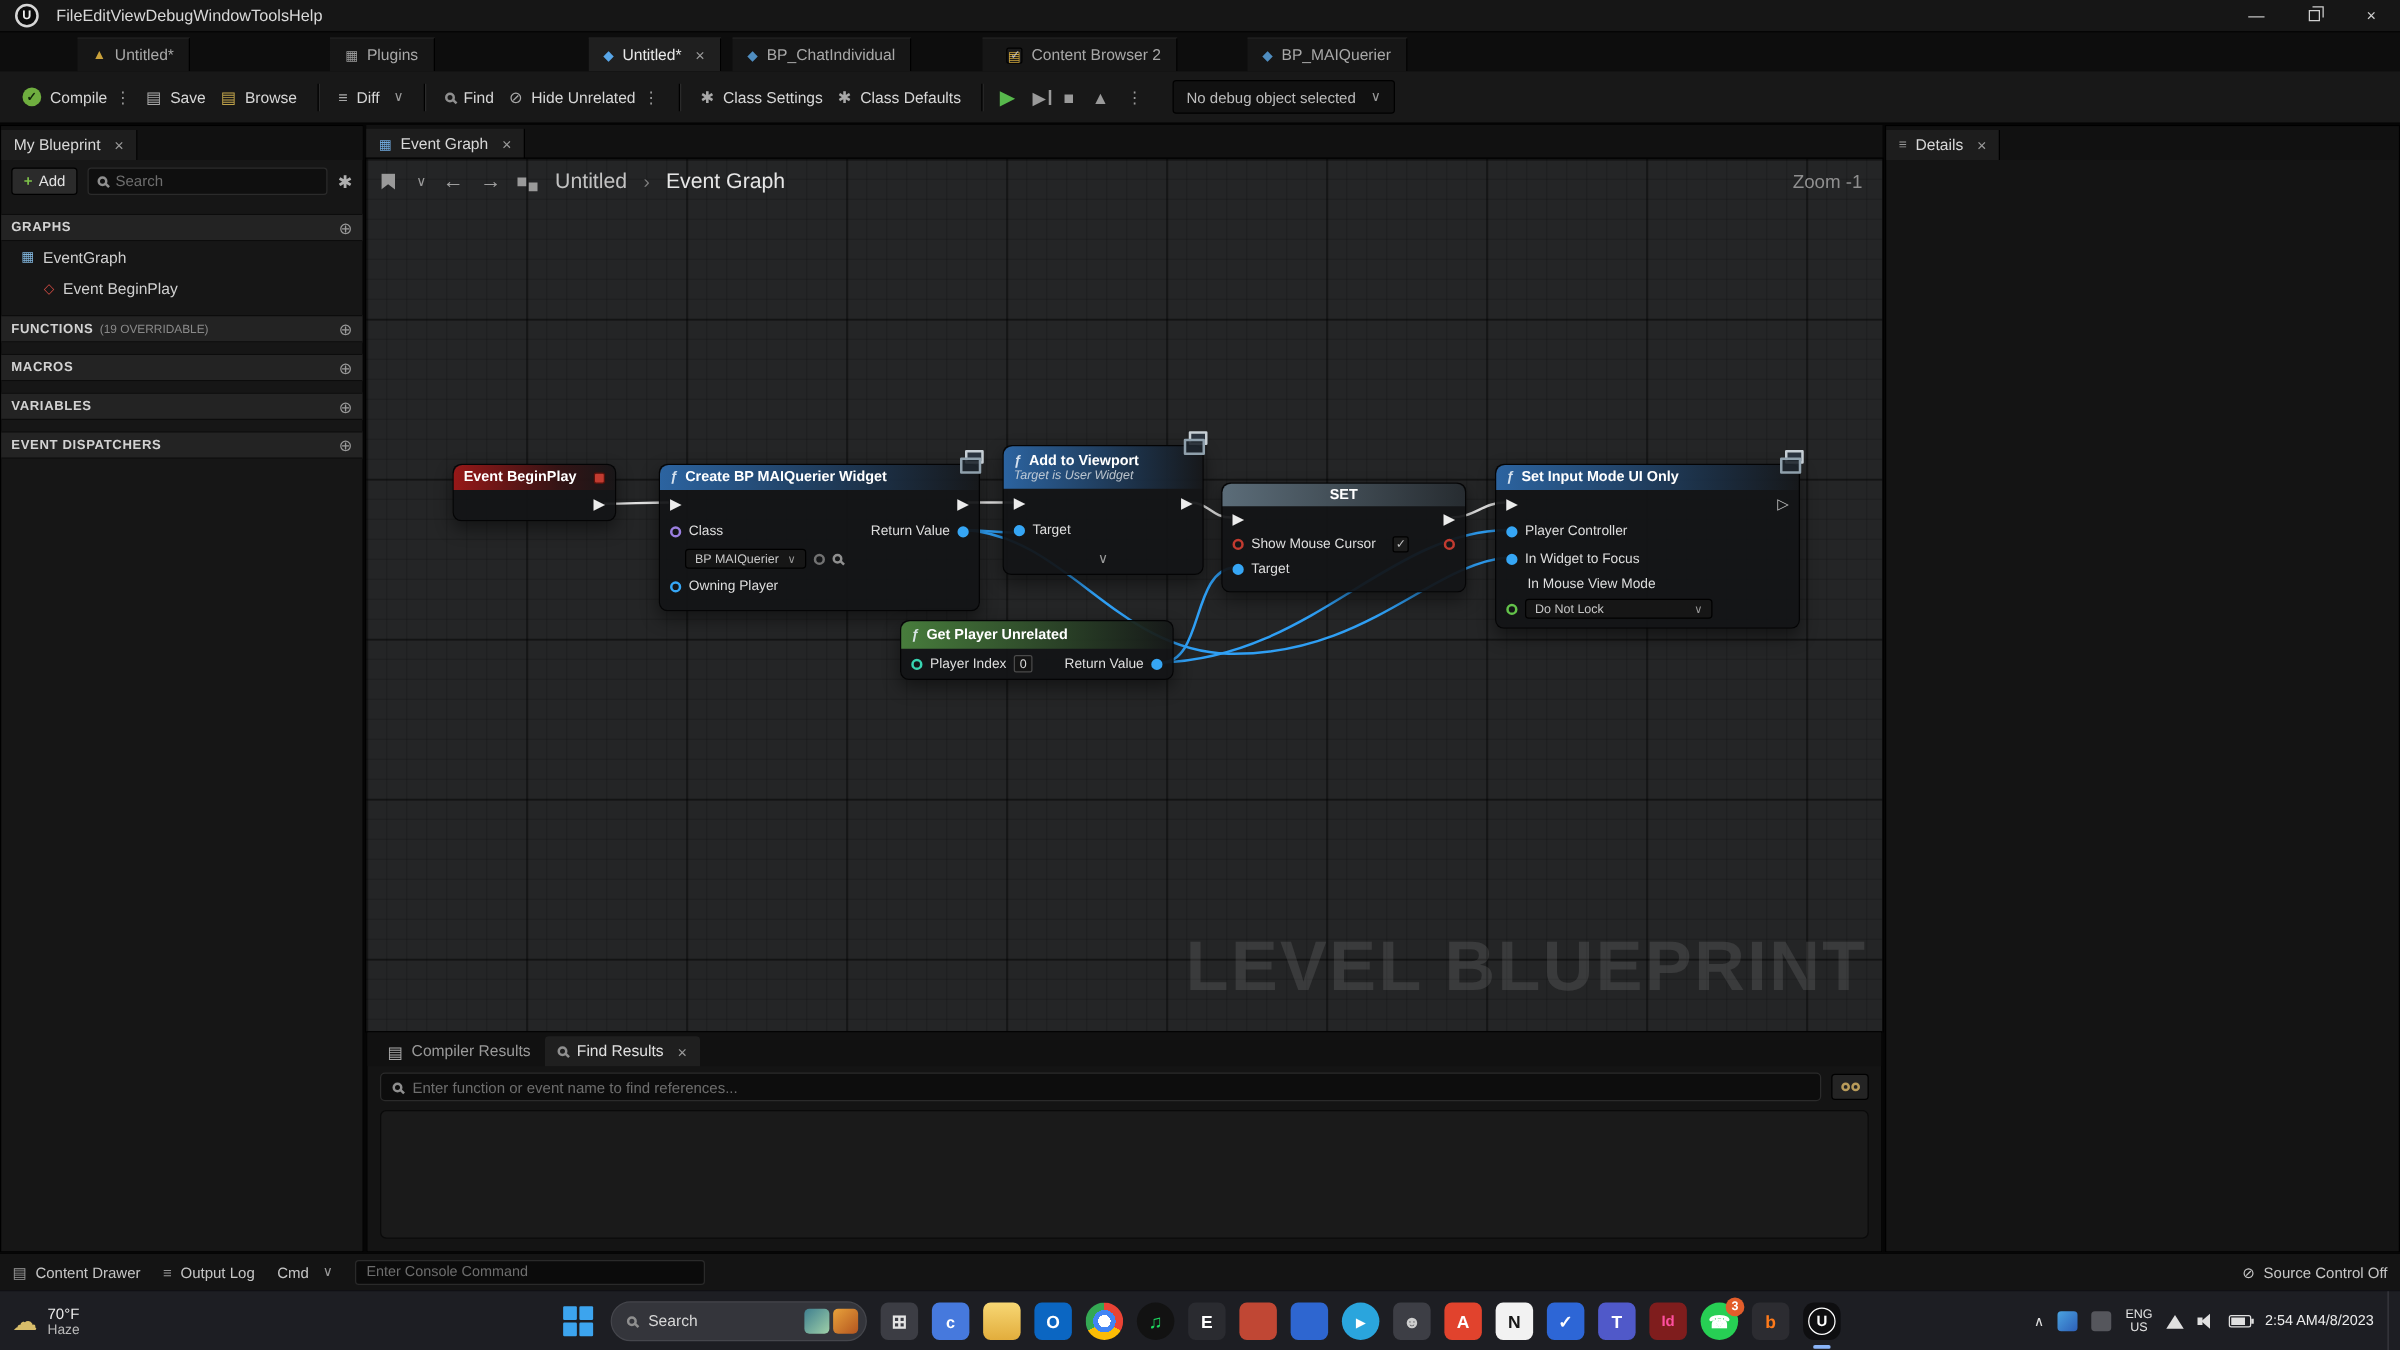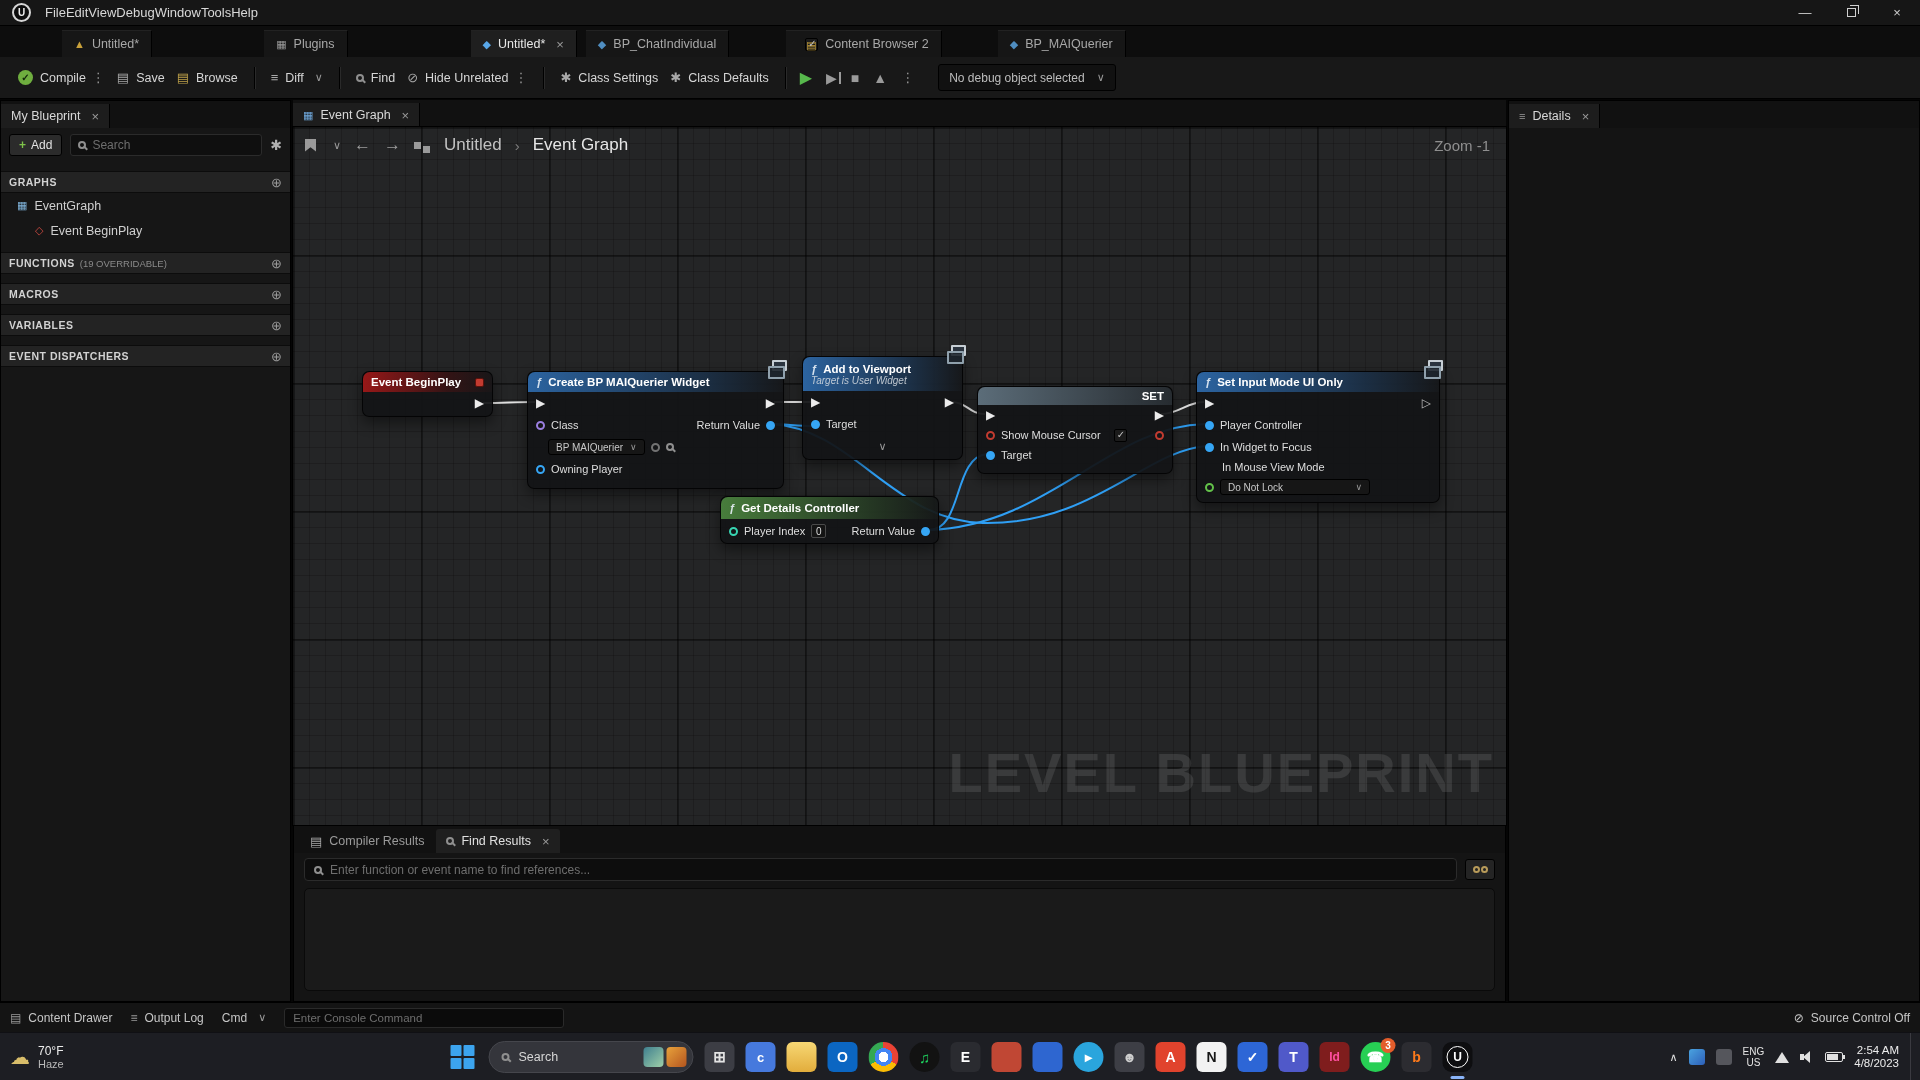--- a/index.html
+++ b/index.html
@@ -83,21 +83,21 @@
   .zoomlbl{position:absolute;right:16px;top:10px;font-size:15px;color:#8f8f8f;z-index:3}
   .watermark{position:absolute;right:12px;bottom:20px;font-size:56px;font-weight:800;letter-spacing:2px;color:rgba(255,255,255,.10);z-index:1;white-space:nowrap}
   svg.wires{position:absolute;inset:0;z-index:1;pointer-events:none}
 
   
   .node{position:absolute;z-index:2;background:rgba(19,20,22,.94);border:1px solid rgba(0,0,0,.75);border-radius:7px;box-shadow:0 6px 14px rgba(0,0,0,.45);color:#dedede}
   .nhead{height:20px;border-radius:7px 7px 0 0;display:flex;align-items:center;gap:6px;padding:0 8px;font-size:11.5px;font-weight:bold;color:#fff;white-space:nowrap}
   .nh-red{background:linear-gradient(90deg,rgba(158,24,24,.95),rgba(90,18,18,.45) 65%,rgba(50,30,30,.15))}
   .nh-blue{background:linear-gradient(90deg,rgba(45,104,168,.95),rgba(45,104,168,.30) 70%,rgba(40,46,52,.12))}
   .nh-green{background:linear-gradient(90deg,rgba(74,130,62,.95),rgba(74,130,62,.30) 70%,rgba(40,52,40,.12))}
-  .nh-slate{background:linear-gradient(90deg,rgba(104,124,138,.85),rgba(104,124,138,.22));justify-content:flex-end}
+  .nh-slate{background:linear-gradient(90deg,rgba(104,124,138,.85),rgba(104,124,138,.22));justify-content:center}
   .nh2{height:34px;flex-direction:column;align-items:flex-start;justify-content:center;gap:0}
   .nh2 .sub{font-size:10px;font-style:italic;font-weight:normal;color:#d8dde2;opacity:.85;line-height:10px}
   .nh2 .trow{display:flex;gap:6px;align-items:center;line-height:13px}
   .fico{font-style:italic;font-weight:bold;font-size:11px;color:#e8f0f8;opacity:.9}
   .evbadge{margin-left:auto;width:9px;height:9px;border-radius:2px;background:#c23b30;border:1px solid #5a120c}
   .nrow{position:relative;height:22px;display:flex;align-items:center;justify-content:space-between;padding:0 8px;font-size:11px}
   .pleft,.pright{display:flex;align-items:center;gap:6px;white-space:nowrap}
   .pright{margin-left:auto}
   .exec{font-size:12px;color:#ececec;line-height:1}
   .pin{width:9px;height:9px;border-radius:50%;border:2px solid var(--c);display:inline-block;flex:none}
@@ -182,21 +182,21 @@
   .tray-mini{width:16px;height:16px;border-radius:3px;background:linear-gradient(135deg,#4aa3e0,#2d5fb8)}
   .tray-mini.g{background:#55565c}
   .lang{display:flex;flex-direction:column;align-items:center;color:#e4e4e4;font-size:10px;line-height:11px}
   .sig{width:0;height:0;border-left:7px solid transparent;border-right:7px solid transparent;border-bottom:11px solid #e0e0e0}
   .vol{position:relative;width:14px;height:12px}
   .vol::before{content:"";position:absolute;left:0;top:3px;width:4px;height:6px;background:#e0e0e0}
   .vol::after{content:"";position:absolute;left:3px;top:0;border-top:6px solid transparent;border-bottom:6px solid transparent;border-right:7px solid #e0e0e0}
   .batt{width:18px;height:10px;border:1px solid #e0e0e0;border-radius:2px;position:relative}
   .batt::before{content:"";position:absolute;right:-3px;top:2px;width:2px;height:4px;background:#e0e0e0}
   .batt::after{content:"";position:absolute;left:1px;top:1px;bottom:1px;width:70%;background:#e0e0e0}
-  .dtime{display:flex;flex-direction:column;align-items:flex-end;color:#ececec;font-size:11.5px;line-height:13px}
+  .dtime{display:flex;flex-direction:row;align-items:flex-end;color:#ececec;font-size:11.5px;line-height:13px}
   .desk-sliver{width:4px;height:48px;border-left:1px solid #3a3a40}
 </style>
 </head>
 <body>
 
 <header class="menubar">
   <div class="ue-logo"></div>
   <nav class="menus">
     <span class="menu">File</span>
     <span class="menu">Edit</span>
@@ -530,21 +530,21 @@
             <span>Do Not Lock</span>
             <span class="dd">∨</span>
           </span>
         </span>
       </div>
     </div>
 
     <div class="node" style="left:427px;top:369px;width:219px;height:48px">
       <div class="nhead nh-green" style="height:22px">
         <span class="fico">ƒ</span>
-        <span>Get Details Controller</span>
+        <span>Get Player Unrelated</span>
       </div>
       <div class="nrow" style="height:24px">
         <span class="pleft">
           <i class="pin c-teal"></i>
           <span>Player Index</span>
           <span class="valbox">0</span>
         </span>
         <span class="pright">
           <span>Return Value</span>
           <i class="pin c-blue filled"></i>

